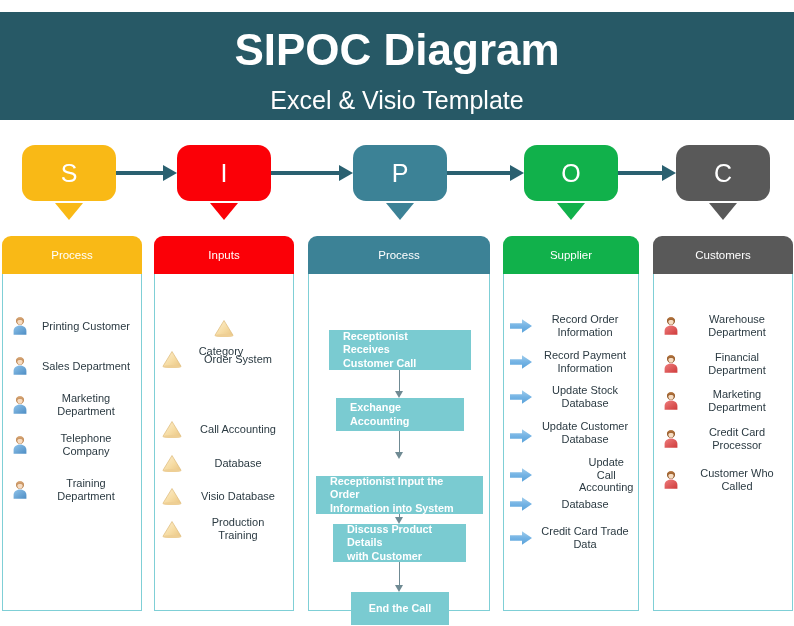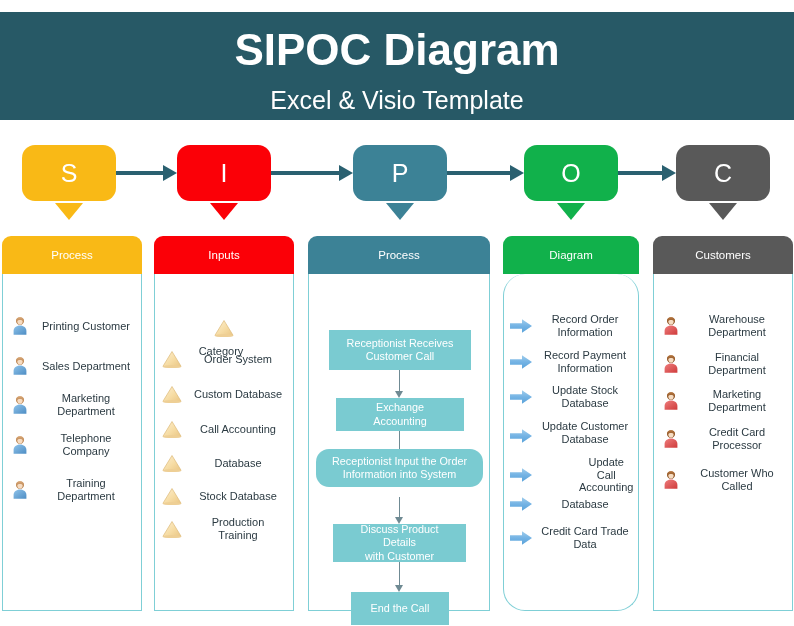--- a/index.html
+++ b/index.html
@@ -148,24 +148,25 @@
 
   
   .flow-box {
     position: absolute;
     background: #7ACBD1;
     color: #ffffff;
     font-size: 10.8px;
     display: flex;
     align-items: center;
     justify-content: center;
-    text-align: center;
+    text-align: left;
     line-height: 1.22;
     box-sizing: border-box;
     padding: 2px 14px;
+    font-weight: bold;
   }
   .flow-arrow-line {
     position: absolute;
     width: 1.4px;
     background: #6f8a93;
   }
   .flow-arrow-head {
     position: absolute;
     width: 0;
     height: 0;
@@ -359,83 +360,67 @@
                   <stop offset="55%" stop-color="#f6dca4"></stop>
                   <stop offset="100%" stop-color="#e9c482"></stop>
                 </linearGradient>
               </defs>
               <path d="M12 2.5 L21 17.2 Q21 18 20.1 18 L3.9 18 Q3 18 3 17.2 Z" fill="url(#gcone)" stroke="#ddb977" stroke-width="0.7"></path>
               <ellipse cx="12" cy="17.6" rx="9" ry="1.5" fill="#eecf95"></ellipse>
             </svg>
           </span>
           <span class="item-label nl">Order System</span>
         </div>
-        <div class="item-row" style="top:107px;height:26px;">
+        <div class="item-row" style="top:142px;height:26px;">
           <span class="item-icon">
             <svg class="icon-svg" width="24" height="21" viewBox="0 0 24 21">
               <defs>
                 <linearGradient id="gcone" x1="0" y1="0" x2="1" y2="1">
                   <stop offset="0%" stop-color="#fdf0d2"></stop>
                   <stop offset="55%" stop-color="#f6dca4"></stop>
                   <stop offset="100%" stop-color="#e9c482"></stop>
                 </linearGradient>
               </defs>
               <path d="M12 2.5 L21 17.2 Q21 18 20.1 18 L3.9 18 Q3 18 3 17.2 Z" fill="url(#gcone)" stroke="#ddb977" stroke-width="0.7"></path>
               <ellipse cx="12" cy="17.6" rx="9" ry="1.5" fill="#eecf95"></ellipse>
             </svg>
           </span>
-          <span class="item-label nl">Custom Database</span>
-        </div>
-        <div class="item-row" style="top:142px;height:26px;">
+          <span class="item-label nl">Call Accounting</span>
+        </div>
+        <div class="item-row" style="top:176px;height:26px;">
           <span class="item-icon">
             <svg class="icon-svg" width="24" height="21" viewBox="0 0 24 21">
               <defs>
                 <linearGradient id="gcone" x1="0" y1="0" x2="1" y2="1">
                   <stop offset="0%" stop-color="#fdf0d2"></stop>
                   <stop offset="55%" stop-color="#f6dca4"></stop>
                   <stop offset="100%" stop-color="#e9c482"></stop>
                 </linearGradient>
               </defs>
               <path d="M12 2.5 L21 17.2 Q21 18 20.1 18 L3.9 18 Q3 18 3 17.2 Z" fill="url(#gcone)" stroke="#ddb977" stroke-width="0.7"></path>
               <ellipse cx="12" cy="17.6" rx="9" ry="1.5" fill="#eecf95"></ellipse>
             </svg>
           </span>
-          <span class="item-label nl">Call Accounting</span>
-        </div>
-        <div class="item-row" style="top:176px;height:26px;">
+          <span class="item-label nl">Database</span>
+        </div>
+        <div class="item-row" style="top:209px;height:26px;">
           <span class="item-icon">
             <svg class="icon-svg" width="24" height="21" viewBox="0 0 24 21">
               <defs>
                 <linearGradient id="gcone" x1="0" y1="0" x2="1" y2="1">
                   <stop offset="0%" stop-color="#fdf0d2"></stop>
                   <stop offset="55%" stop-color="#f6dca4"></stop>
                   <stop offset="100%" stop-color="#e9c482"></stop>
                 </linearGradient>
               </defs>
               <path d="M12 2.5 L21 17.2 Q21 18 20.1 18 L3.9 18 Q3 18 3 17.2 Z" fill="url(#gcone)" stroke="#ddb977" stroke-width="0.7"></path>
               <ellipse cx="12" cy="17.6" rx="9" ry="1.5" fill="#eecf95"></ellipse>
             </svg>
           </span>
-          <span class="item-label nl">Database</span>
-        </div>
-        <div class="item-row" style="top:209px;height:26px;">
-          <span class="item-icon">
-            <svg class="icon-svg" width="24" height="21" viewBox="0 0 24 21">
-              <defs>
-                <linearGradient id="gcone" x1="0" y1="0" x2="1" y2="1">
-                  <stop offset="0%" stop-color="#fdf0d2"></stop>
-                  <stop offset="55%" stop-color="#f6dca4"></stop>
-                  <stop offset="100%" stop-color="#e9c482"></stop>
-                </linearGradient>
-              </defs>
-              <path d="M12 2.5 L21 17.2 Q21 18 20.1 18 L3.9 18 Q3 18 3 17.2 Z" fill="url(#gcone)" stroke="#ddb977" stroke-width="0.7"></path>
-              <ellipse cx="12" cy="17.6" rx="9" ry="1.5" fill="#eecf95"></ellipse>
-            </svg>
-          </span>
-          <span class="item-label nl">Stock Database</span>
+          <span class="item-label nl">Visio Database</span>
         </div>
         <div class="item-row" style="top:242px;height:26px;">
           <span class="item-icon">
             <svg class="icon-svg" width="24" height="21" viewBox="0 0 24 21">
               <defs>
                 <linearGradient id="gcone" x1="0" y1="0" x2="1" y2="1">
                   <stop offset="0%" stop-color="#fdf0d2"></stop>
                   <stop offset="55%" stop-color="#f6dca4"></stop>
                   <stop offset="100%" stop-color="#e9c482"></stop>
                 </linearGradient>
@@ -460,36 +445,36 @@
         <div class="flow-arrow-line" style="left:90px;top:223px;height:21px;"></div>
         <div class="flow-arrow-head" style="left:86px;top:243px;"></div>
         <div class="flow-arrow-line" style="left:90px;top:288px;height:24px;"></div>
         <div class="flow-arrow-head" style="left:86px;top:311px;"></div>
         <div class="flow-box" style="left:20px;top:56px;width:142px;height:40px;background:#7ACBD1;">
           <span class="nl">Receptionist Receives<br>Customer Call</span>
         </div>
         <div class="flow-box" style="left:27px;top:124px;width:128px;height:33px;background:#7ACBD1;">
           <span class="nl">Exchange Accounting</span>
         </div>
-        <div class="flow-box" style="left:7px;top:175px;width:167px;height:38px;background:#7ACBD1;border-radius:13px;">
+        <div class="flow-box" style="left:7px;top:202px;width:167px;height:38px;background:#7ACBD1;">
           <span class="nl">Receptionist Input the Order<br>Information into System</span>
         </div>
         <div class="flow-box" style="left:24px;top:250px;width:133px;height:38px;background:#7ACBD1;">
           <span class="nl">Discuss Product Details<br>with Customer</span>
         </div>
         <div class="flow-box" style="left:42px;top:318px;width:98px;height:33px;background:#7ACBD1;">
           <span class="nl">End the Call</span>
         </div>
       </div>
     </div>
     <div class="column" style="left:503px;width:136px;">
       <div class="col-header" style="background:#11B14B;">
-        <span>Diagram</span>
-      </div>
-      <div class="col-body" style="border-color:#7FCFD6;border-radius:22px;">
+        <span>Supplier</span>
+      </div>
+      <div class="col-body" style="border-color:#7FCFD6;">
         <div class="item-row" style="top:39px;height:26px;">
           <span class="item-icon">
             <svg class="icon-svg" width="26" height="20" viewBox="0 0 26 20">
               <defs>
                 <linearGradient id="garr" x1="0" y1="0" x2="0" y2="1">
                   <stop offset="0%" stop-color="#9fcdec"></stop>
                   <stop offset="50%" stop-color="#74b3e4"></stop>
                   <stop offset="100%" stop-color="#5aa3da"></stop>
                 </linearGradient>
               </defs>

